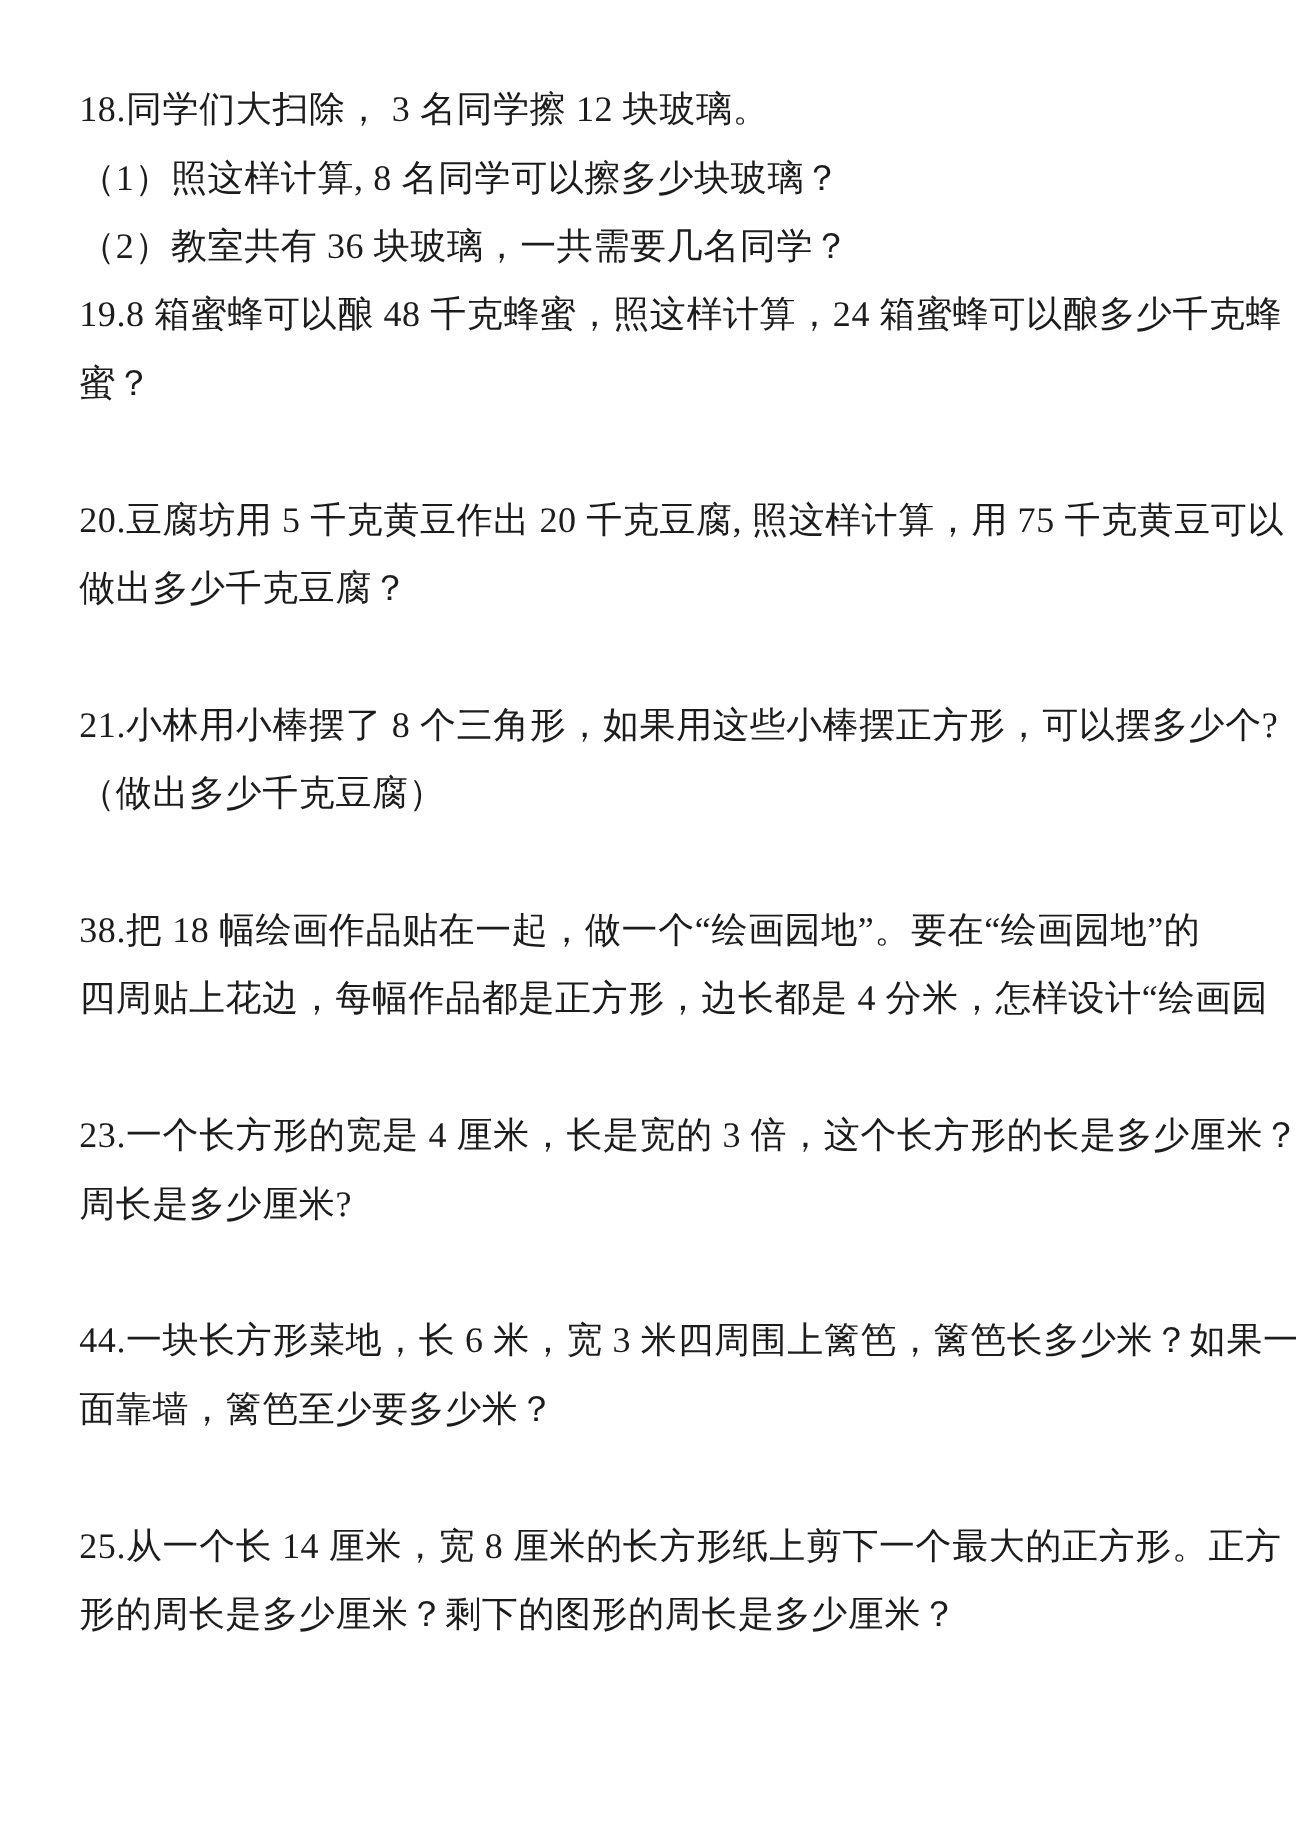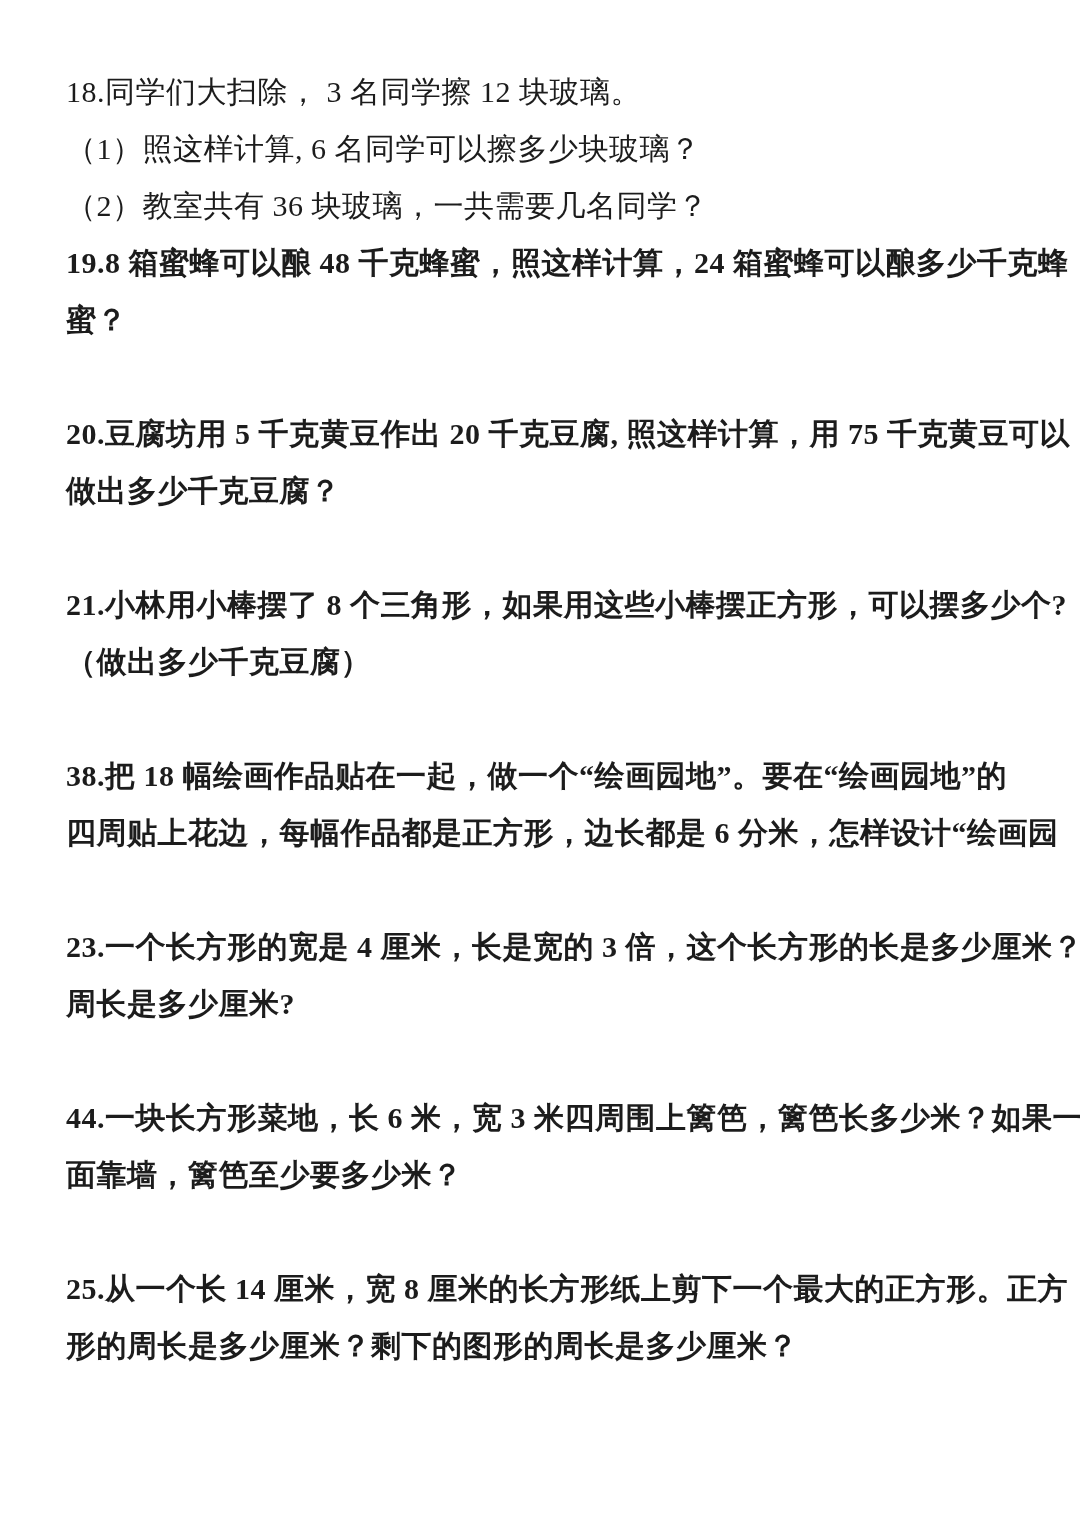--- a/index.html
+++ b/index.html
@@ -15,59 +15,59 @@
     color: #1c1c1c;
   }
   .page {
     box-sizing: border-box;
     width: 1080px;
     height: 1527px;
     padding: 63px 56px 0 66px;
     background: #ffffff;
   }
   .problem { }
-  .problem + .problem { margin-top: 57px; font-weight: bold; }
+  .problem + .problem { margin-top: 57px; }
   .problem.no-gap { margin-top: 0; }
   .line {
     height: 57px;
     line-height: 57px;
     font-size: 30px;
     letter-spacing: 0.5px;
     white-space: pre;
   }
 </style>
 </head>
 <body>
 
 <div class="page">
 
   <div class="problem">
     <div class="line">18.同学们大扫除， 3 名同学擦 12 块玻璃。</div>
-    <div class="line">（1）照这样计算, 6 名同学可以擦多少块玻璃？</div>
+    <div class="line">（1）照这样计算, 8 名同学可以擦多少块玻璃？</div>
     <div class="line">（2）教室共有 36 块玻璃，一共需要几名同学？</div>
   </div>
 
   <div class="problem no-gap">
     <div class="line">19.8 箱蜜蜂可以酿 48 千克蜂蜜，照这样计算，24 箱蜜蜂可以酿多少千克蜂</div>
     <div class="line">蜜？</div>
   </div>
 
   <div class="problem">
     <div class="line">20.豆腐坊用 5 千克黄豆作出 20 千克豆腐, 照这样计算，用 75 千克黄豆可以</div>
     <div class="line">做出多少千克豆腐？</div>
   </div>
 
   <div class="problem">
     <div class="line">21.小林用小棒摆了 8 个三角形，如果用这些小棒摆正方形，可以摆多少个?</div>
     <div class="line">（做出多少千克豆腐）</div>
   </div>
 
   <div class="problem">
     <div class="line">38.把 18 幅绘画作品贴在一起，做一个“绘画园地”。要在“绘画园地”的</div>
-    <div class="line">四周贴上花边，每幅作品都是正方形，边长都是 6 分米，怎样设计“绘画园</div>
+    <div class="line">四周贴上花边，每幅作品都是正方形，边长都是 4 分米，怎样设计“绘画园</div>
   </div>
 
   <div class="problem">
     <div class="line">23.一个长方形的宽是 4 厘米，长是宽的 3 倍，这个长方形的长是多少厘米？</div>
     <div class="line">周长是多少厘米?</div>
   </div>
 
   <div class="problem">
     <div class="line">44.一块长方形菜地，长 6 米，宽 3 米四周围上篱笆，篱笆长多少米？如果一</div>
     <div class="line">面靠墙，篱笆至少要多少米？</div>

